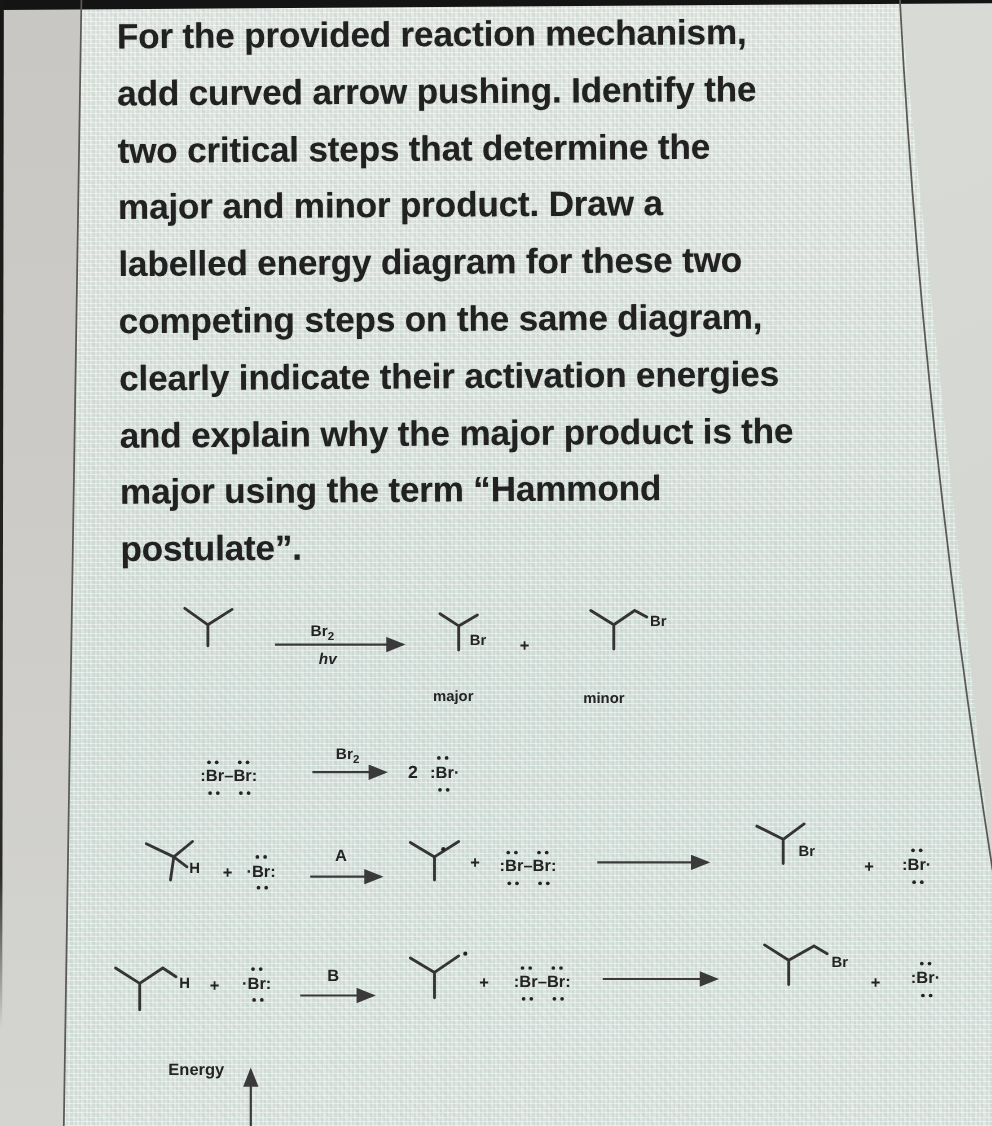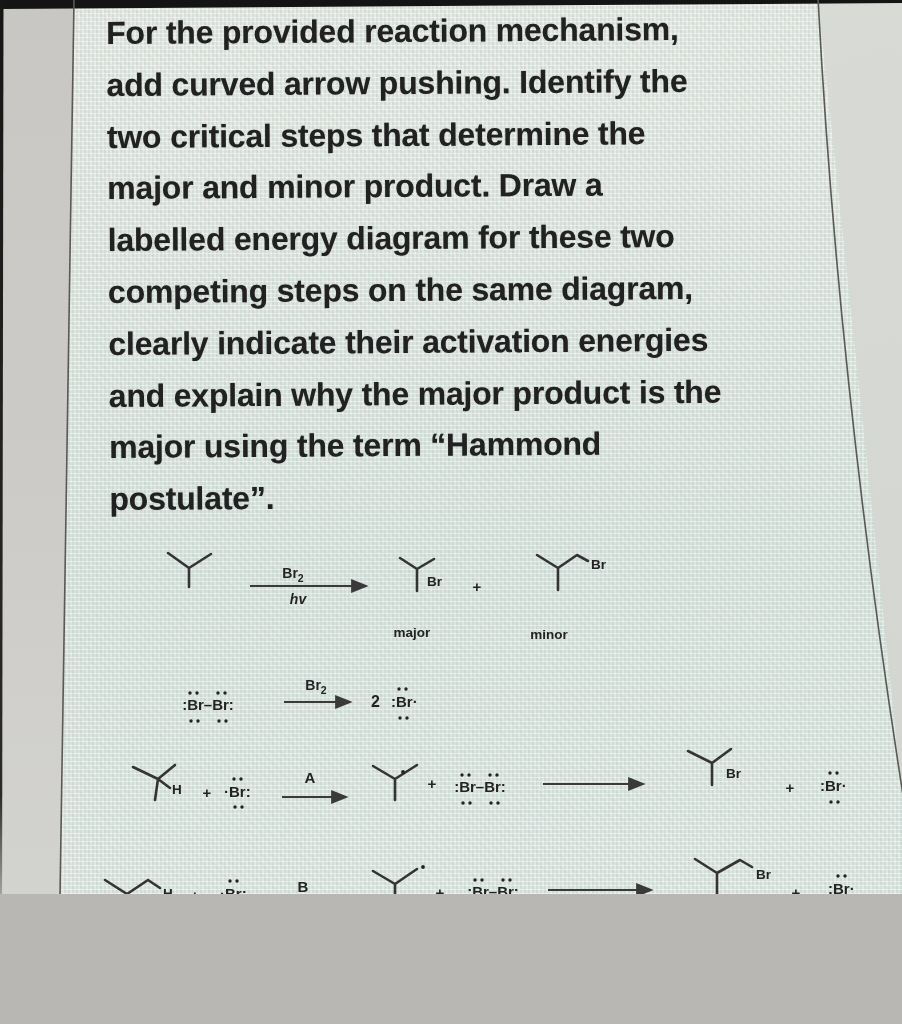--- a/index.html
+++ b/index.html
@@ -1,16 +1,16 @@
 <!DOCTYPE html>
 <html><head>
 <meta charset="utf-8">
 <style>
   html,body{margin:0;padding:0;background:#b9b7b3;}
-  .stage{position:relative;width:902px;height:894px;overflow:hidden;
+  .stage{position:relative;width:902px;height:1024px;overflow:hidden;
          font-family:"Liberation Sans",sans-serif;background:#cac8c4;}
   
   .screen-bg{position:absolute;inset:0;
     background:
       repeating-linear-gradient(0deg, rgba(255,255,255,.45) 0 1px, rgba(0,0,0,0) 1px 4px),
       repeating-linear-gradient(90deg, rgba(148,180,170,.20) 0 2px, rgba(0,0,0,0) 2px 4px),
       repeating-linear-gradient(47deg, rgba(160,190,180,.10) 0 3px, rgba(0,0,0,0) 3px 7px),
       linear-gradient(178deg,#e9eae6 0%,#e3e7e3 30%,#dde4e0 62%,#e2e8e4 100%);
   }
   

